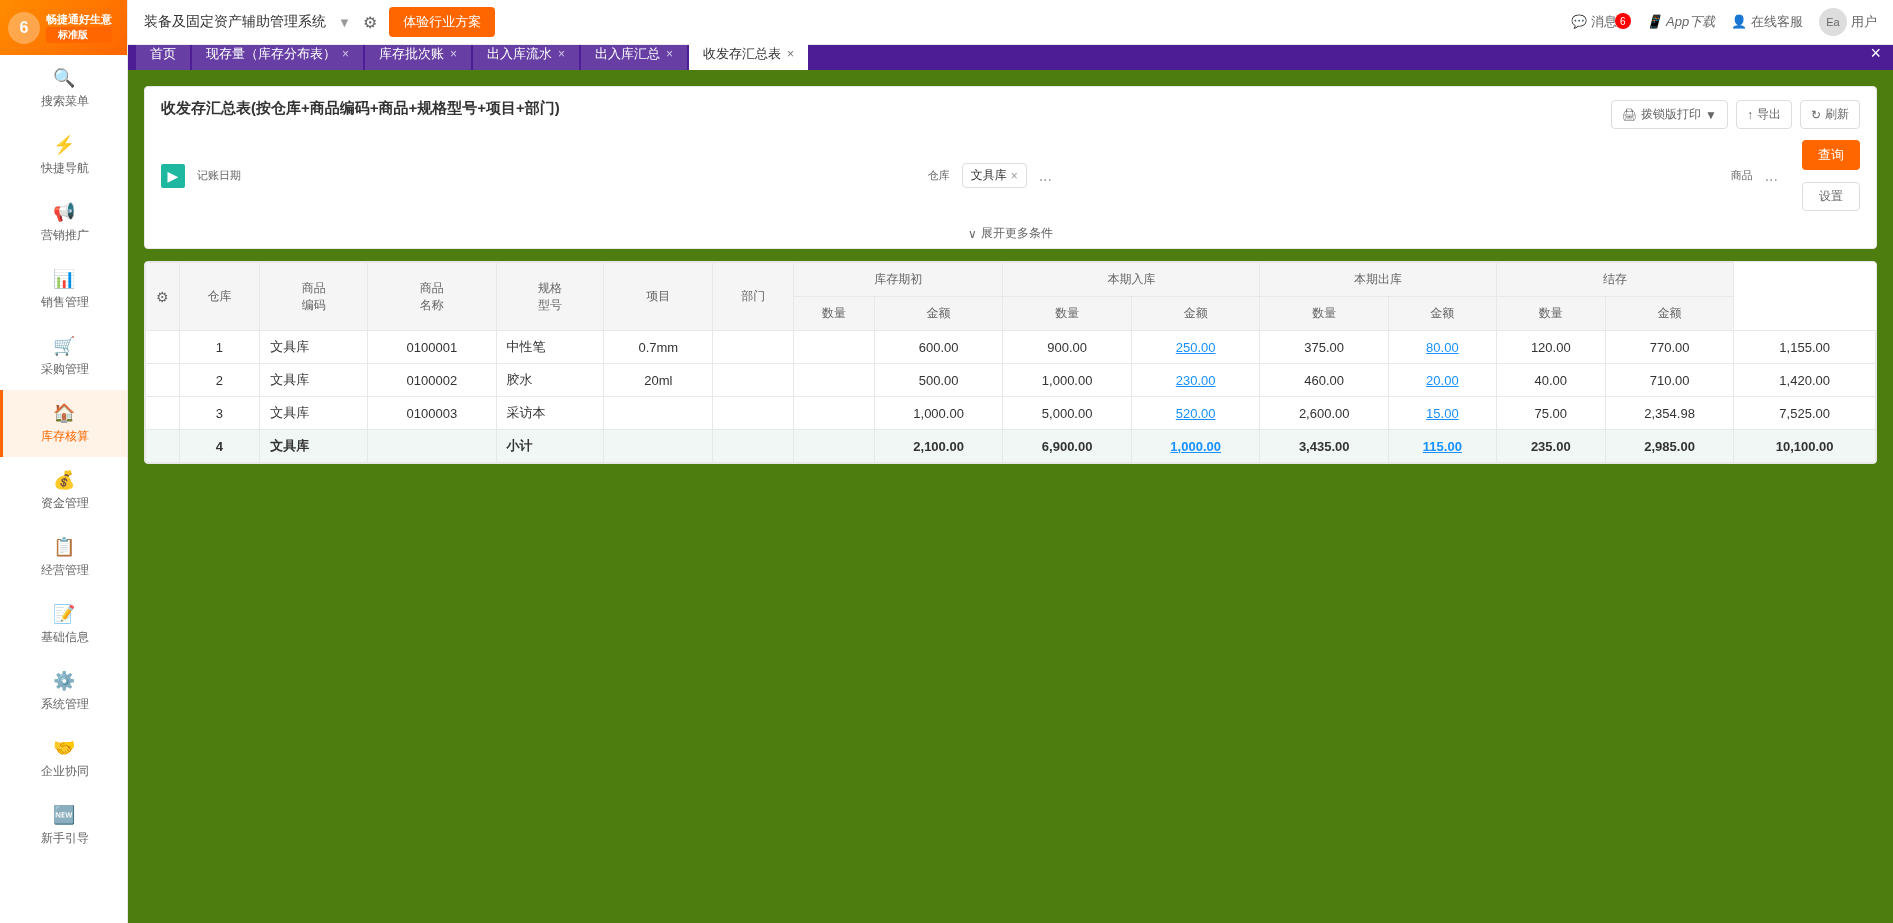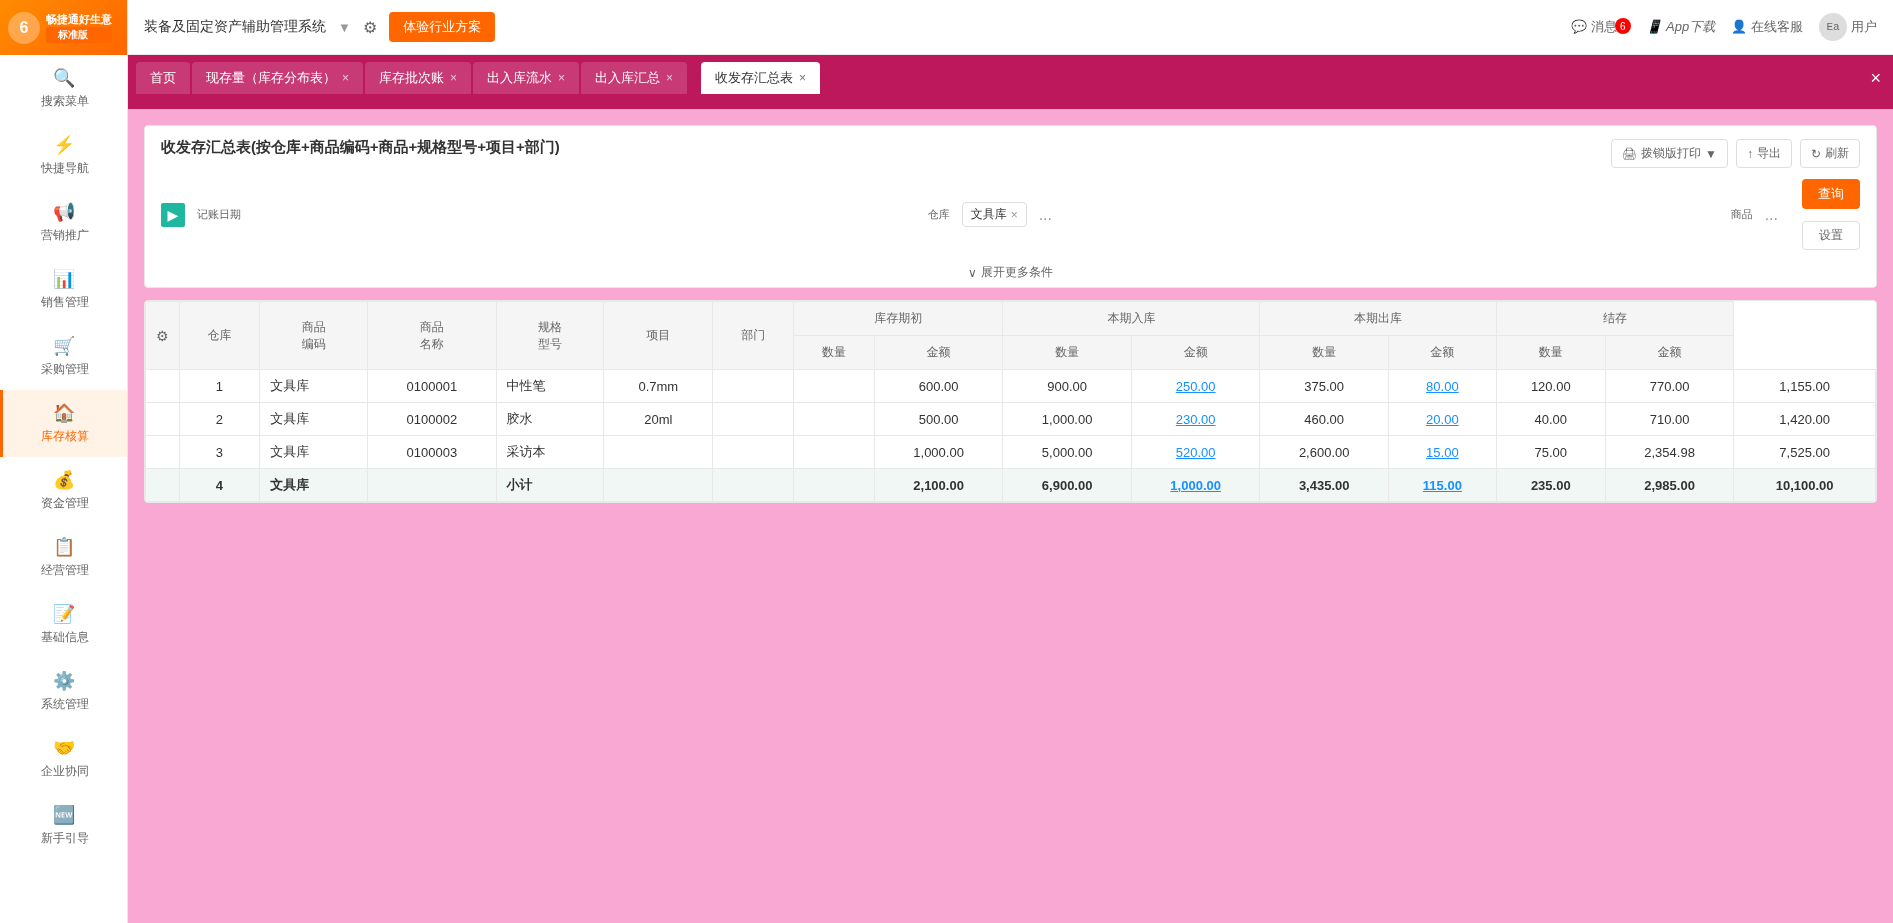--- a/index.html
+++ b/index.html
@@ -14,34 +14,34 @@
     .sidebar-logo .logo-icon { width: 32px; height: 32px; background: rgba(255,255,255,0.3); border-radius: 50%; display: flex; align-items: center; justify-content: center; font-size: 16px; font-weight: bold; color: #fff; flex-shrink: 0; }
     .sidebar-logo .logo-text { font-size: 11px; line-height: 1.4; }
     .sidebar-tag { background: #ff6600; color: #fff; font-size: 10px; padding: 1px 12px; border-radius: 2px; align-self: flex-start; }
 
     .sidebar-item { display: flex; flex-direction: column; align-items: center; padding: 12px 8px; cursor: pointer; color: #666; font-size: 12px; border-left: 3px solid transparent; gap: 4px; }
     .sidebar-item.active { background: #fff3e8; color: #ff6600; border-left-color: #ff6600; }
     .sidebar-item .icon { font-size: 18px; }
 
     
     .main-area { flex: 1; display: flex; flex-direction: column; overflow: hidden; }
-    .top-bar { height: 55px; background: #fff; border-bottom: 1px solid #e8e8e8; display: flex; align-items: center; padding: 0 16px; gap: 12px; flex-shrink: 0; }
+    .top-bar { height: 45px; background: #fff; border-bottom: 1px solid #e8e8e8; display: flex; align-items: center; padding: 0 16px; gap: 12px; flex-shrink: 0; }
     .btn-experience { background: #ff6600; color: #fff; border: none; padding: 6px 14px; border-radius: 4px; cursor: pointer; font-size: 13px; }
     .top-bar-right { display: flex; align-items: center; gap: 16px; color: #666; font-size: 13px; }
     .badge { background: #f00; color: #fff; font-size: 10px; border-radius: 50%; width: 16px; height: 16px; display: inline-flex; align-items: center; justify-content: center; margin-left: -6px; vertical-align: top; }
-    .user-avatar { width: 28px; height: 28px; background: #ddd; border-radius: 50%; display: inline-flex; align-items: center; justify-content: center; font-size: 11px; color: #666; font-family: Liberation Mono, monospace; }
-
-    
-    .tab-bar { height: 54px; background: #be185d; display: flex; align-items: center; padding: 0 0 8px 8px; flex-shrink: 0; gap: 2px; }
+    .user-avatar { width: 28px; height: 28px; background: #ddd; border-radius: 50%; display: inline-flex; align-items: center; justify-content: center; font-size: 11px; color: #666; }
+
+    
+    .tab-bar { height: 25px; background: #4c1d95; display: flex; align-items: center; padding: 0 0 8px 8px; flex-shrink: 0; gap: 2px; }
     .tab { display: flex; align-items: center; padding: 0 14px; height: 32px; color: #fff; cursor: pointer; font-size: 13px; border-radius: 4px 4px 0 0; gap: 6px; background: rgba(255,255,255,0.15); }
-    .tab.active { background: #fff; color: #333; margin-left: 12px; }
+    .tab.active { background: #fff; color: #333; }
     .tab-close { font-size: 12px; opacity: 0.7; }
 
     
-    .content-area { flex: 1; background: #f9a8d4; overflow: auto; padding: 16px; display: flex; flex-direction: column; gap: 12px; }
+    .content-area { flex: 1; background: #4d7c0f; overflow: auto; padding: 16px; display: flex; flex-direction: column; gap: 12px; }
     .page-title { font-size: 15px; font-weight: bold; color: #333; margin-bottom: 12px; }
     .btn-print { border: 1px solid #ddd; background: #fff; padding: 5px 10px; border-radius: 4px; cursor: pointer; font-size: 12px; color: #666; display: flex; align-items: center; gap: 4px; }
     .btn-export { border: 1px solid #ddd; background: #fff; padding: 5px 10px; border-radius: 4px; cursor: pointer; font-size: 12px; color: #666; display: flex; align-items: center; gap: 4px; }
     .btn-refresh { border: 1px solid #ddd; background: #fff; padding: 5px 10px; border-radius: 4px; cursor: pointer; font-size: 12px; color: #666; display: flex; align-items: center; gap: 4px; }
     .filter-row { display: flex; align-items: center; gap: 12px; }
     .filter-expand-btn { background: #1eb8a0; color: #fff; border: none; width: 24px; height: 24px; display: flex; align-items: center; justify-content: center; cursor: pointer; border-radius: 2px; font-size: 14px; flex-shrink: 0; }
     .filter-label { color: #666; font-size: 11px; white-space: nowrap; }
     .date-options { display: flex; gap: 6px; align-items: center; }
     .date-btn { border: none; background: none; color: #666; cursor: pointer; font-size: 12px; padding: 2px 4px; }
     .date-btn.active { background: #ff6600; color: #fff; border-radius: 3px; padding: 2px 6px; }

